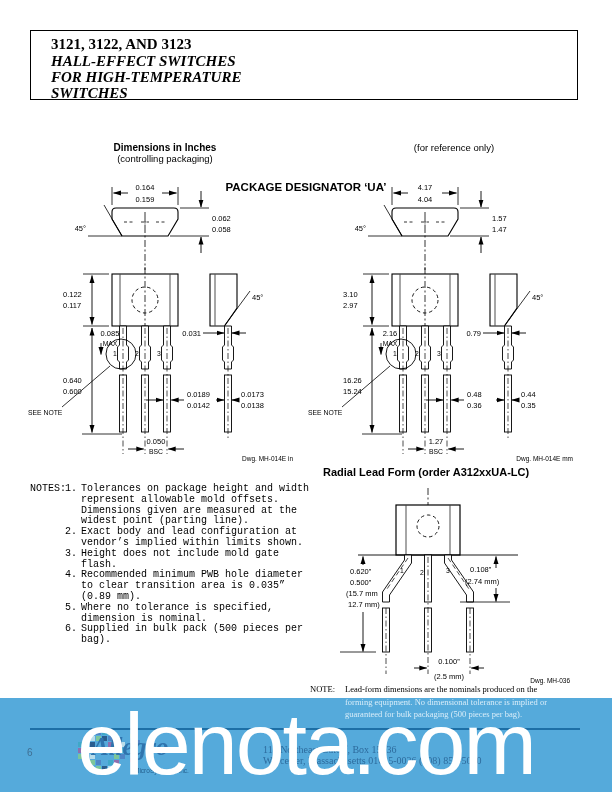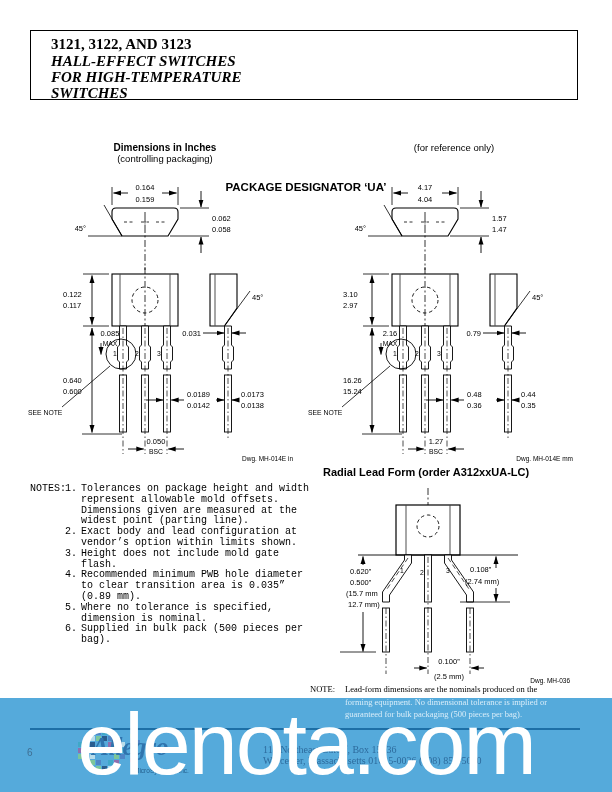--- a/index.html
+++ b/index.html
@@ -247,21 +247,21 @@
 
 <div class="abs notes">
   <span class="notes-label">NOTES:</span>
   <div class="notes-list">
     <div class="note-row">
       <span class="note-num">1.</span>
       <span class="note-text">Tolerances on package height and width represent allowable mold offsets. Dimensions given are measured at the widest point (parting line).</span>
     </div>
     <div class="note-row">
       <span class="note-num">2.</span>
-      <span class="note-text">Exact body and lead configuration at vendor’s option within limits shown.</span>
+      <span class="note-text">Exact body and lead configuration at vendor’s implied within limits shown.</span>
     </div>
     <div class="note-row">
       <span class="note-num">3.</span>
       <span class="note-text">Height does not include mold gate flash.</span>
     </div>
     <div class="note-row">
       <span class="note-num">4.</span>
       <span class="note-text">Recommended minimum PWB hole diameter to clear transition area is 0.035” (0.89 mm).</span>
     </div>
     <div class="note-row">

